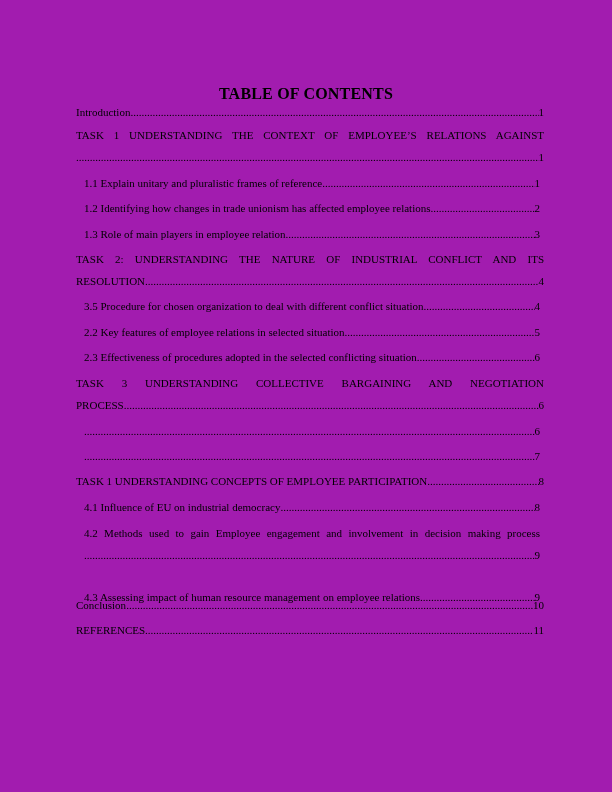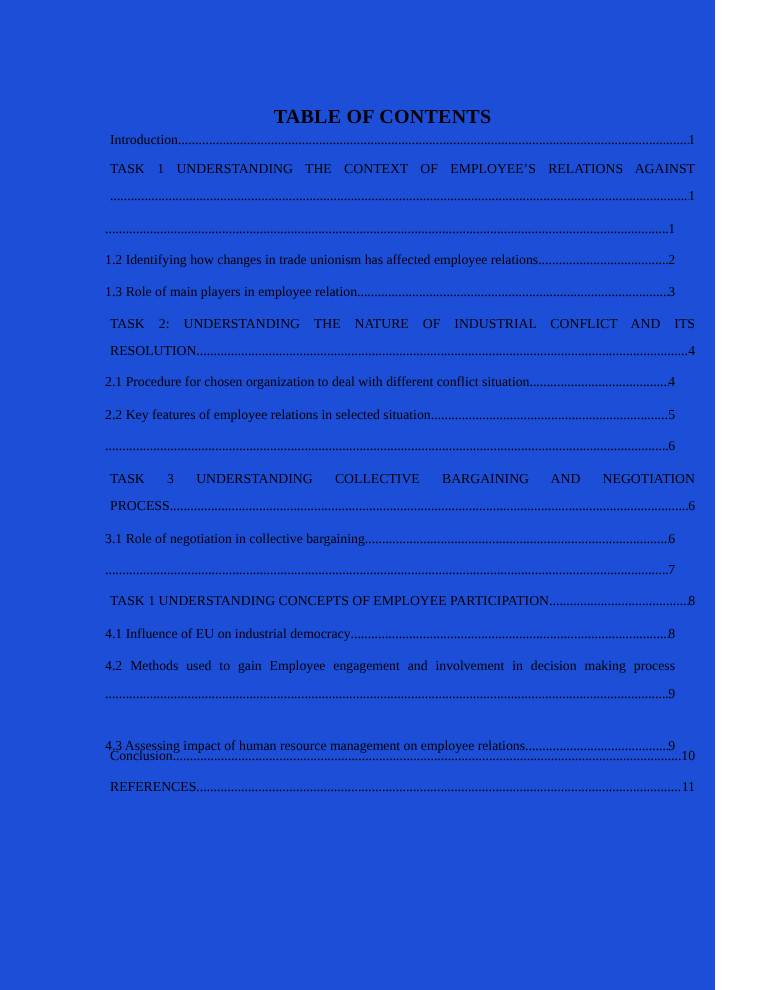--- a/index.html
+++ b/index.html
@@ -1,22 +1,22 @@
 <!DOCTYPE html>
 <html><head>
 <meta charset="utf-8">
 <style>
   html, body { margin:0; padding:0; background:#ffffff; }
   body { width:612px; height:792px; position:relative; overflow:hidden;
          font-family:"Liberation Serif", "DejaVu Serif", serif; color:#000; }
-  .page { position:absolute; left:0; top:0; width:528px; height:792px; background:#1d4ed8;padding-left:44px; }
+  .page { position:absolute; left:0; top:0; width:612px; height:792px; background:#a21caf; }
   .title { position:absolute; left:0; width:612px; top:84px; text-align:center;
            font-weight:bold; font-size:16px; line-height:20px; letter-spacing:0.2px; }
   .toc { position:absolute; left:72px; width:468px; top:0; }
-  .row { position:absolute; left:16px; width:468px; font-size:11px; height:14px; line-height:14px; }
+  .row { position:absolute; left:4px; width:468px; font-size:11px; height:14px; line-height:14px; }
   .row.l2 { left:12px; width:456px; }
   .line { display:flex; align-items:baseline; white-space:nowrap; overflow:hidden; height:14px; }
   .line .txt { flex:0 0 auto; }
   .line .dots { flex:1 1 auto; overflow:hidden; white-space:nowrap; }
   .line .dots::after { content:"....................................................................................................................................................................................................................................................................................................."; }
   .line .pg { flex:0 0 auto; }
   .justify { text-align:justify; text-align-last:justify; white-space:nowrap; height:14px; line-height:14px; word-spacing:0; }
 </style>
 </head>
 <body>
@@ -39,20 +39,21 @@
     </div>
     <div class="row" style="top:150px">
       <div class="line">
           <span class="dots"></span>
           <span class="pg">1</span>
         </div>
     </div>
 
     <div class="row l2" style="top:176px">
       <div class="line">
+          <span class="txt">1.1 Explain unitary and pluralistic frames of reference</span>
           <span class="dots"></span>
           <span class="pg">1</span>
         </div>
     </div>
     <div class="row l2" style="top:201px">
       <div class="line">
           <span class="txt">1.2 Identifying how changes in trade unionism has affected employee relations</span>
           <span class="dots"></span>
           <span class="pg">2</span>
         </div>
@@ -71,53 +72,53 @@
     <div class="row" style="top:274px">
       <div class="line">
           <span class="txt">RESOLUTION</span>
           <span class="dots"></span>
           <span class="pg">4</span>
         </div>
     </div>
 
     <div class="row l2" style="top:299px">
       <div class="line">
-          <span class="txt">2.1 Procedure for chosen organization to deal with different conflict situation</span>
+          <span class="txt">3.5 Procedure for chosen organization to deal with different conflict situation</span>
           <span class="dots"></span>
           <span class="pg">4</span>
         </div>
     </div>
     <div class="row l2" style="top:325px">
       <div class="line">
           <span class="txt">2.2 Key features of employee relations in selected situation</span>
           <span class="dots"></span>
           <span class="pg">5</span>
         </div>
     </div>
     <div class="row l2" style="top:350px">
       <div class="line">
+          <span class="txt">2.3 Effectiveness of procedures adopted in the selected conflicting situation</span>
           <span class="dots"></span>
           <span class="pg">6</span>
         </div>
     </div>
 
     <div class="row" style="top:376px">
       <div class="justify">TASK 3 UNDERSTANDING COLLECTIVE BARGAINING AND NEGOTIATION</div>
     </div>
     <div class="row" style="top:398px">
       <div class="line">
           <span class="txt">PROCESS</span>
           <span class="dots"></span>
           <span class="pg">6</span>
         </div>
     </div>
 
     <div class="row l2" style="top:424px">
       <div class="line">
-          <span class="txt">3.1 Role of negotiation in collective bargaining</span>
           <span class="dots"></span>
           <span class="pg">6</span>
         </div>
     </div>
     <div class="row l2" style="top:449px">
       <div class="line">
           <span class="dots"></span>
           <span class="pg">7</span>
         </div>
     </div>

